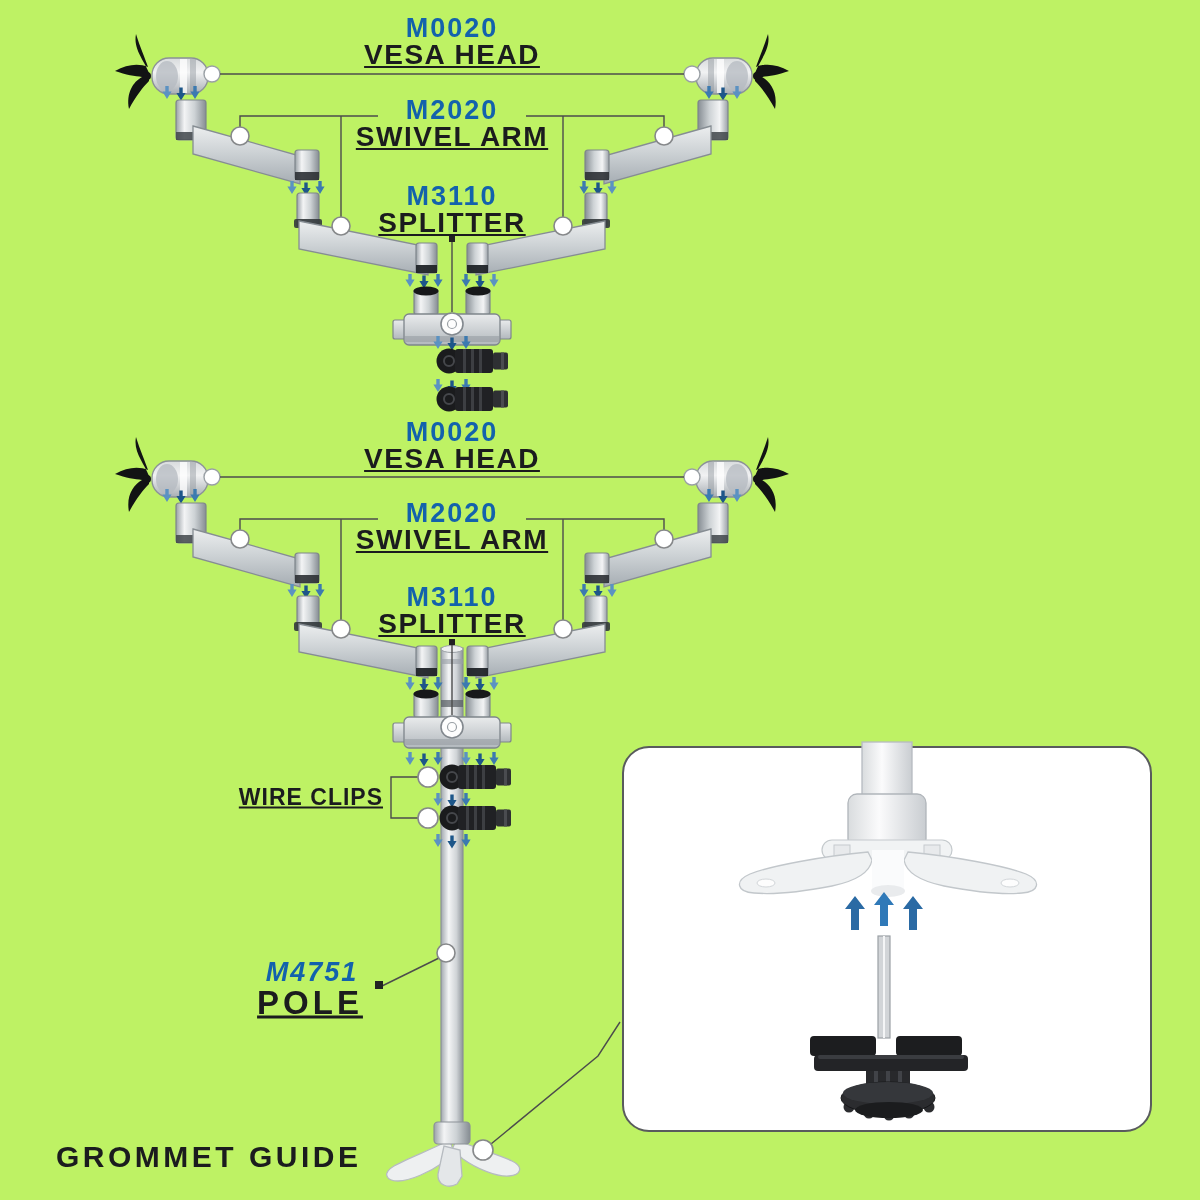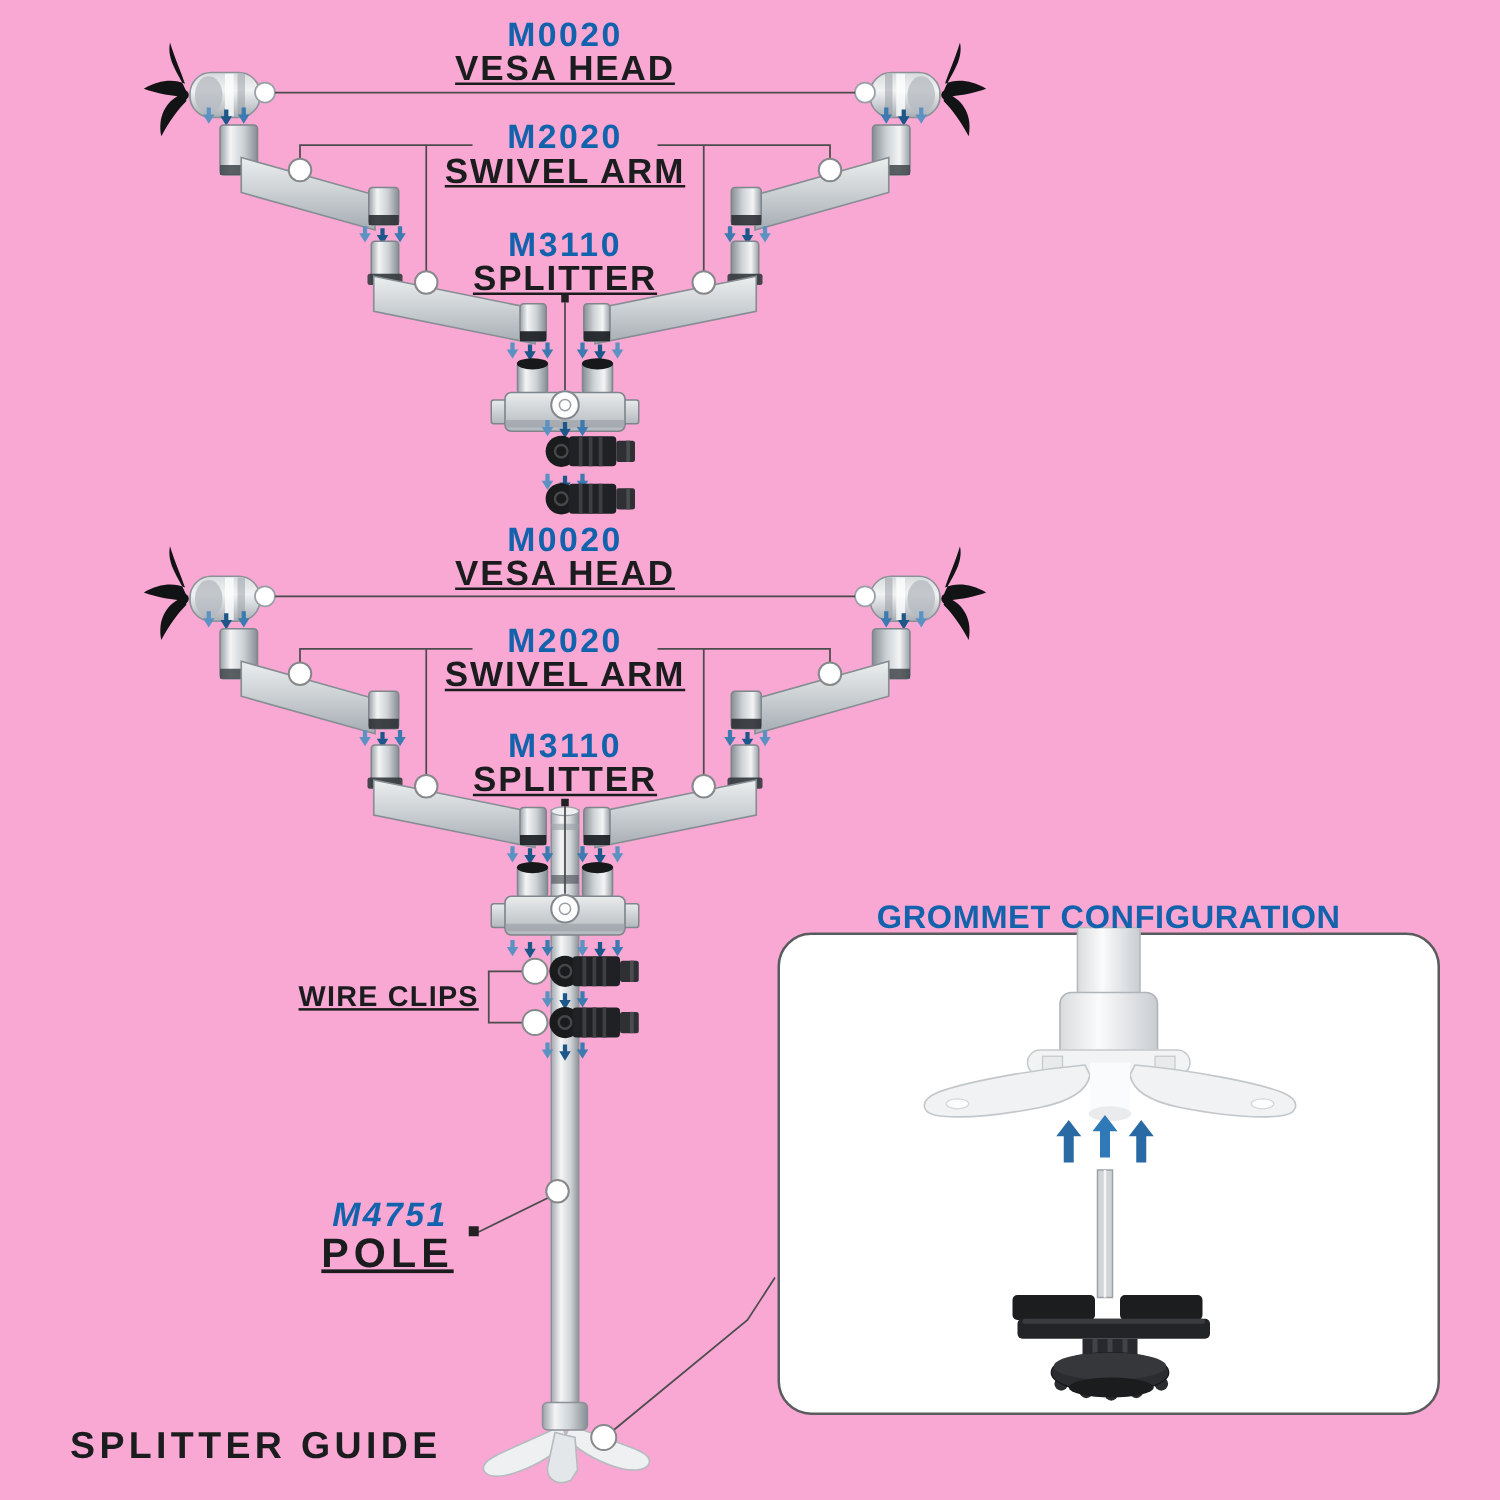--- a/index.html
+++ b/index.html
@@ -2,21 +2,21 @@
 <html style="--accent-blue: #1362ac; --text-black: #1b1c1e; --arrow-blue: #2e6da8; --metal-gray: #c9ced2; --hardware-black: #1c1d1f;"><head>
 <meta charset="utf-8">
 <style>
   :root{
     --accent-blue:#1362ac;
     --text-black:#1b1c1e;
     --arrow-blue:#2e6da8;
   }
   html,body{margin:0;padding:0;background:#ffffff;}
   .stage{
-    position:relative;width:1200px;height:1200px;background:#f9a8d4;
+    position:relative;width:1200px;height:1200px;background:#bef264;
     font-family:"Liberation Sans",sans-serif;overflow:hidden;
   }
   .stage svg{position:absolute;left:0;top:0;}
   .lbl{
     position:absolute;transform:translate(-50%,-50%);
     white-space:nowrap;line-height:1;
   }
   .part{color:var(--accent-blue);font-weight:bold;font-size:27px;letter-spacing:2px;}
   .pname{color:var(--text-black);font-weight:600;font-size:28px;letter-spacing:1.5px;text-decoration:underline;}
   .wire{font-size:23px;letter-spacing:1px;transform:translate(-100%,-50%);text-align:center;}
@@ -263,17 +263,16 @@
 <div class="lbl part" style="left:452px;top:513px">M2020</div>
 <div class="lbl pname" style="left:452px;top:540px">SWIVEL ARM</div>
 <div class="lbl part" style="left:452px;top:597px">M3110</div>
 <div class="lbl pname" style="left:452px;top:624px">SPLITTER</div>
 
 <div class="lbl pname wire" style="left:383px;top:797px">WIRE CLIPS</div>
 
 <div class="lbl part pole-part" style="left:312px;top:972px">M4751</div>
 <div class="lbl pname pole-name" style="left:310px;top:1002px">POLE</div>
 
-<div class="lbl inset-title" style="left:887px;top:733px">GROMMET CONFIGURATION</div>
-
-<div class="subtitle" style="left:56px;top:1142px">SPLITTER GUIDE</div>
+
+<div class="subtitle" style="left:56px;top:1142px">GROMMET GUIDE</div>
 
 </div>
 
 </body></html>

